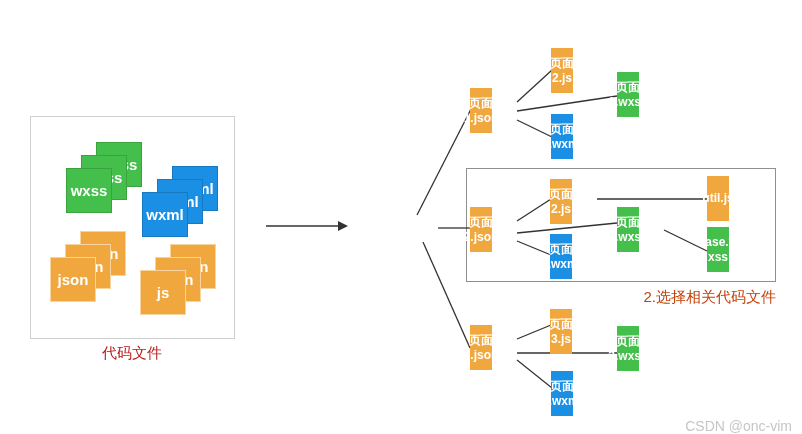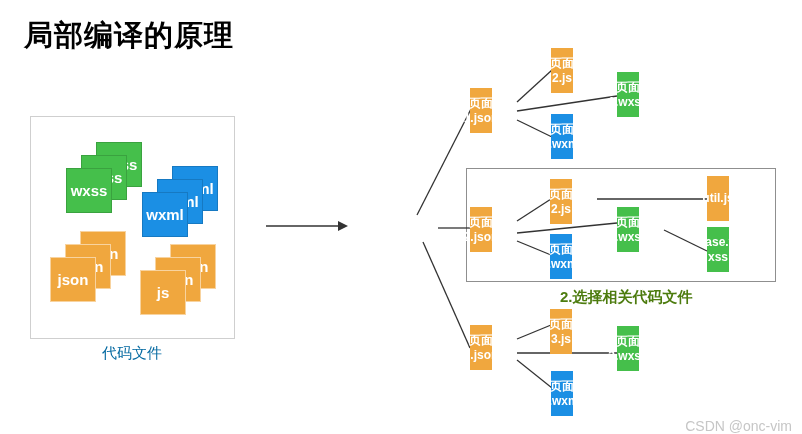--- a/index.html
+++ b/index.html
@@ -5,21 +5,21 @@
   html,body{margin:0;padding:0;background:#fff;}
   #canvas{
     position:relative;width:802px;height:434px;background:#ffffff;overflow:hidden;
     font-family:"Liberation Sans","DejaVu Sans",sans-serif;
   }
   .abs{position:absolute;}
   
   #title{left:24px;top:16px;font-size:29px;font-weight:800;color:#000;letter-spacing:1px;white-space:nowrap;}
   
   #left-box{left:30px;top:116px;width:203px;height:221px;border:1px solid #cfcfcf;background:#fff;}
-  #left-caption{left:30px;top:344px;width:204px;text-align:center;font-size:15px;font-weight:500;color:#0369a1;}
+  #left-caption{left:30px;top:344px;width:204px;text-align:center;font-size:15px;font-weight:500;color:#b91c1c;}
   .card{
     position:absolute;width:46px;height:45px;box-sizing:border-box;
     display:flex;align-items:center;justify-content:center;
     color:#fff;font-weight:bold;font-size:15px;z-index:2;
   }
   .card.green{background:#45BF4B;border:1px solid rgba(0,0,0,.15);}
   .card.blue{background:#1B8FE4;border:1px solid rgba(0,0,0,.15);}
   .card.orange{background:#F0A73E;border:1px solid rgba(255,255,255,.5);}
   #c-wxss-0{left:96px;top:142px;} #c-wxss-1{left:81px;top:155px;} #c-wxss-2{left:66px;top:168px;}
   #c-wxml-0{left:172px;top:166px;} #c-wxml-1{left:157px;top:179px;} #c-wxml-2{left:142px;top:192px;}
@@ -43,30 +43,29 @@
   #n-app{left:378px;top:214px;width:60px;height:28px;font-size:13px;}
   #n-1json{left:470px;top:88px;}  #n-1js{left:551px;top:48px;}
   #n-1wxss{left:617px;top:72px;}  #n-1wxml{left:551px;top:114px;}
   #n-2json{left:470px;top:207px;} #n-2js{left:550px;top:179px;}
   #n-2wxss{left:617px;top:207px;} #n-2wxml{left:550px;top:234px;}
   #n-util{left:707px;top:176px;}  #n-base{left:707px;top:227px;}
   #n-3json{left:470px;top:325px;} #n-3js{left:550px;top:309px;}
   #n-3wxss{left:617px;top:326px;} #n-3wxml{left:551px;top:371px;}
   
   #group2-rect{left:466px;top:168px;width:308px;height:112px;border:1px solid #8f8f8f;z-index:0;}
-  #group2-caption{left:560px;top:288px;width:216px;text-align:left;font-size:15px;font-weight:bold;color:#4d7c0f;white-space:nowrap;}
+  #group2-caption{left:560px;top:288px;width:216px;text-align:right;font-size:15px;font-weight:normal;color:#c2410c;white-space:nowrap;}
   
   #watermark{left:600px;top:409px;width:192px;text-align:right;font-size:14px;color:#c6c6c6;margin-top:9px;}
 </style>
 </head>
 <body>
 
 <div id="canvas">
 
-  <div class="abs" id="title">局部编译的原理</div>
 
   <svg id="lines" class="abs" width="802" height="434">
 
     <line class="conn" x1="417" y1="215" x2="471" y2="109"></line>
     <line class="conn" x1="438" y1="228" x2="470" y2="228"></line>
     <line class="conn" x1="423" y1="242" x2="470" y2="348"></line>
 
     <line class="conn" x1="517" y1="102" x2="552" y2="70"></line>
     <line class="conn" x1="517" y1="111" x2="617" y2="96"></line>
     <line class="conn" x1="517" y1="120" x2="552" y2="137"></line>

